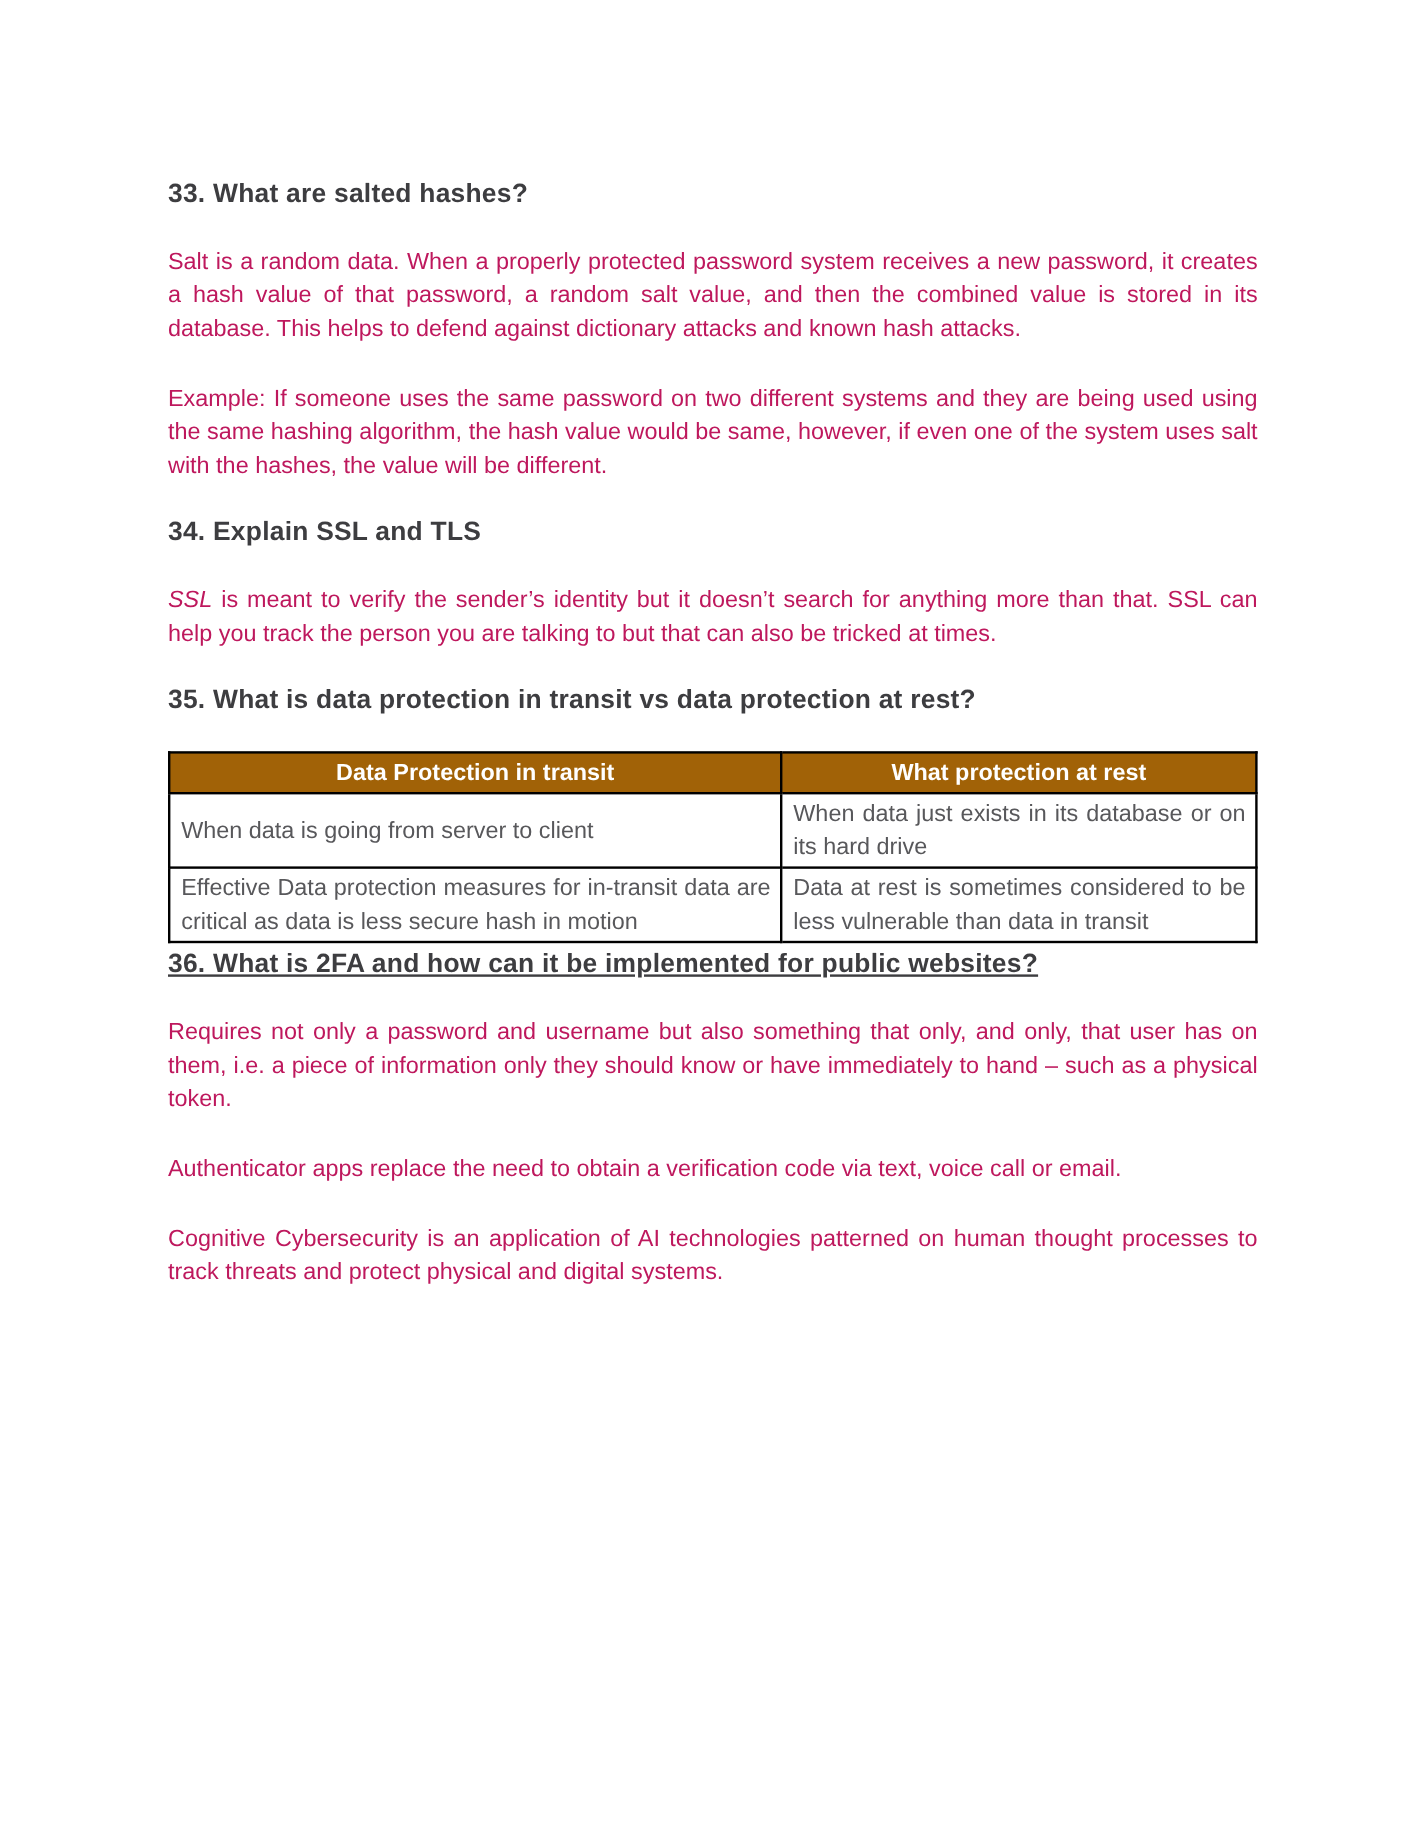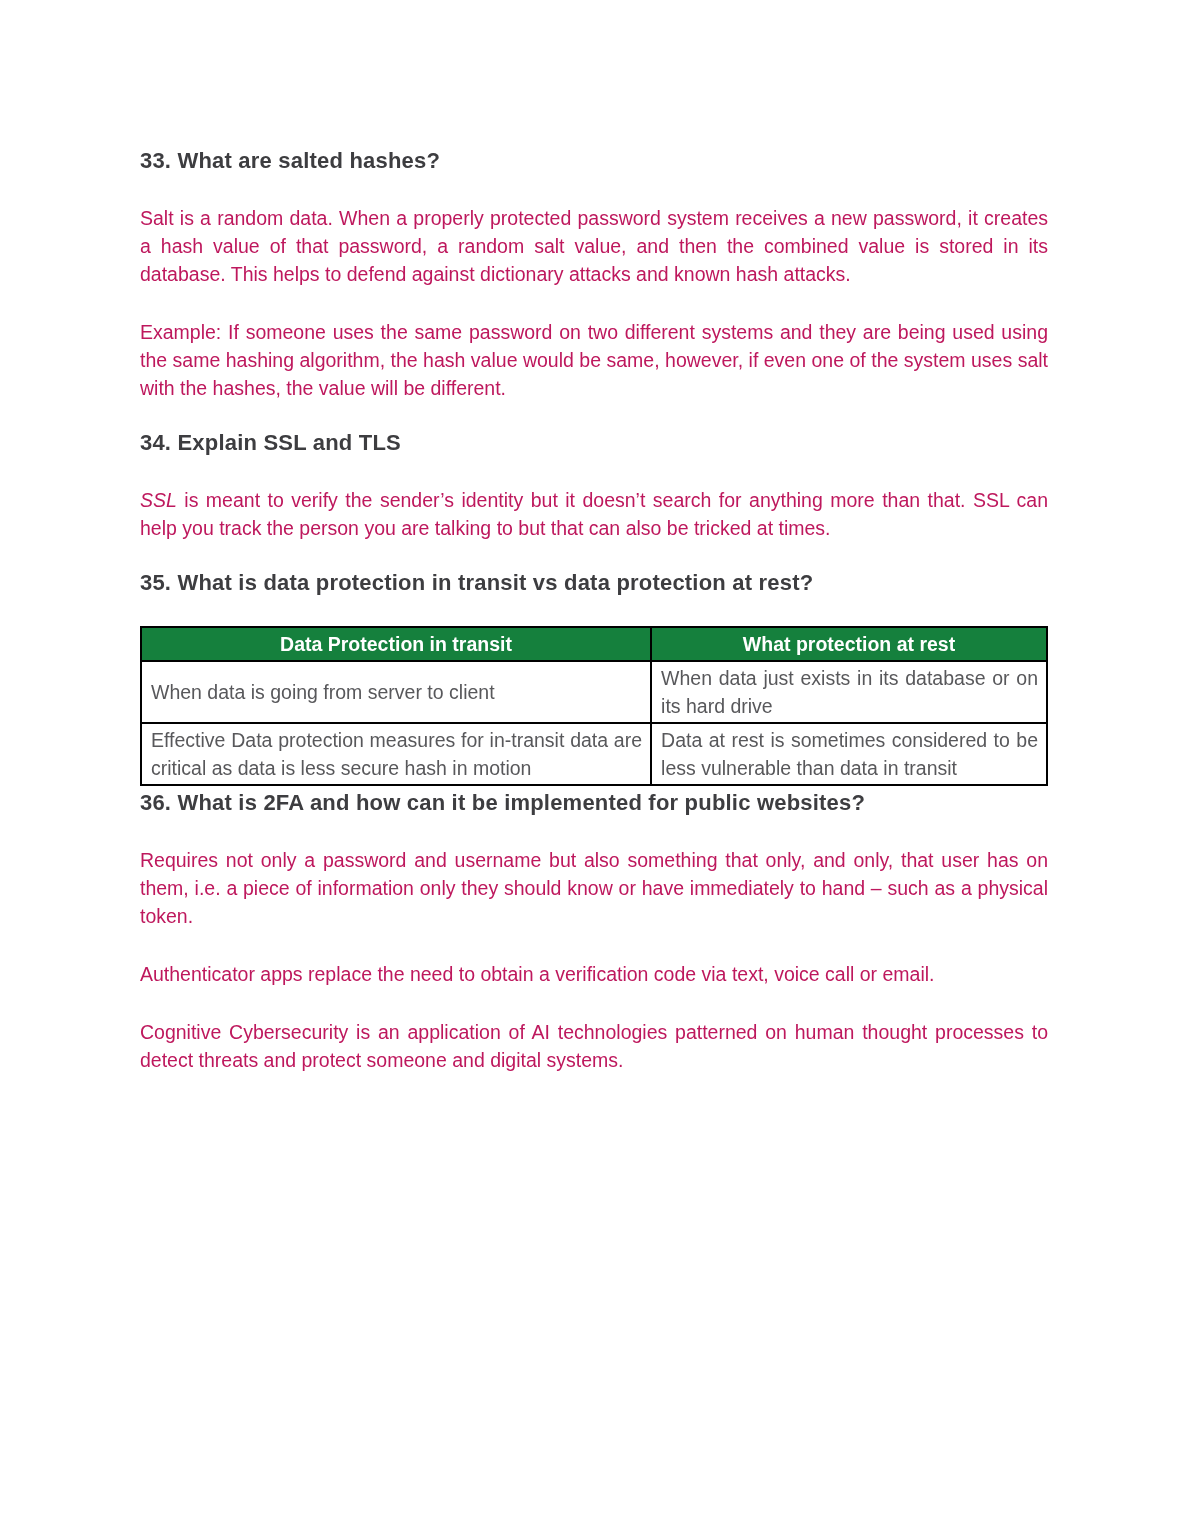--- a/index.html
+++ b/index.html
@@ -26,20 +26,21 @@
     line-height: 26px;
     font-weight: bold;
     color: #3d3d40;
     letter-spacing: 0.2px;
   }
   h2.qheading.first {
     margin-top: 0;
   }
   h2.qheading.after-table {
     margin-top: 4px;
+    text-decoration: underline;
   }
   p.body-par {
     margin: 30px 0 0 0;
     padding: 0;
     font-size: 19.5px;
     line-height: 28px;
     color: #be185d;
     text-align: justify;
   }
   p.body-par .lead-italic {
@@ -53,21 +54,21 @@
     margin-top: 30px;
     width: 100%;
     border-collapse: collapse;
     table-layout: fixed;
   }
   table.cmp-table th,
   table.cmp-table td {
     border: 2px solid #000000;
   }
   table.cmp-table th {
-    background: #15803d;
+    background: #a16207;
     color: #ffffff;
     font-size: 19.5px;
     font-weight: bold;
     line-height: 28px;
     text-align: center;
     padding: 2px 4px;
   }
   table.cmp-table td {
     font-size: 19.5px;
     line-height: 28px;
@@ -121,15 +122,15 @@
   </table>
 
   <h2 class="qheading after-table">36. What is 2FA and how can it be implemented for public websites?</h2>
 
 
   <p class="body-par">Requires not only a password and username but also something that only, and only, that user has on them, i.e. a piece of information only they should know or have immediately to hand – such as a physical token.</p>
 
   <p class="body-par">Authenticator apps replace the need to obtain a verification code via text, voice call or email.</p>
 
 
-  <p class="body-par">Cognitive Cybersecurity is an application of AI technologies patterned on human thought processes to detect threats and protect someone and digital systems.</p>
+  <p class="body-par">Cognitive Cybersecurity is an application of AI technologies patterned on human thought processes to track threats and protect physical and digital systems.</p>
 
 </div>
 
 </body></html>

